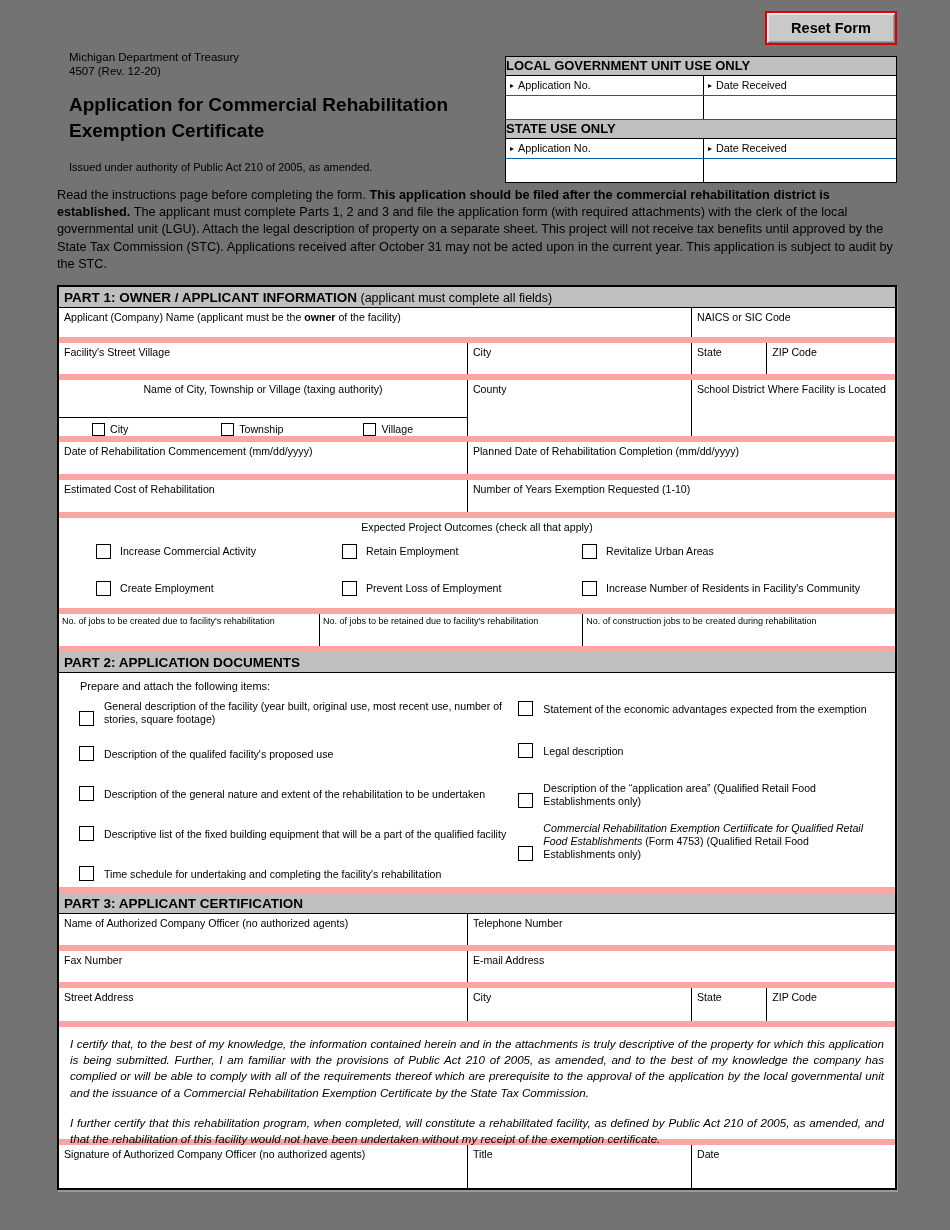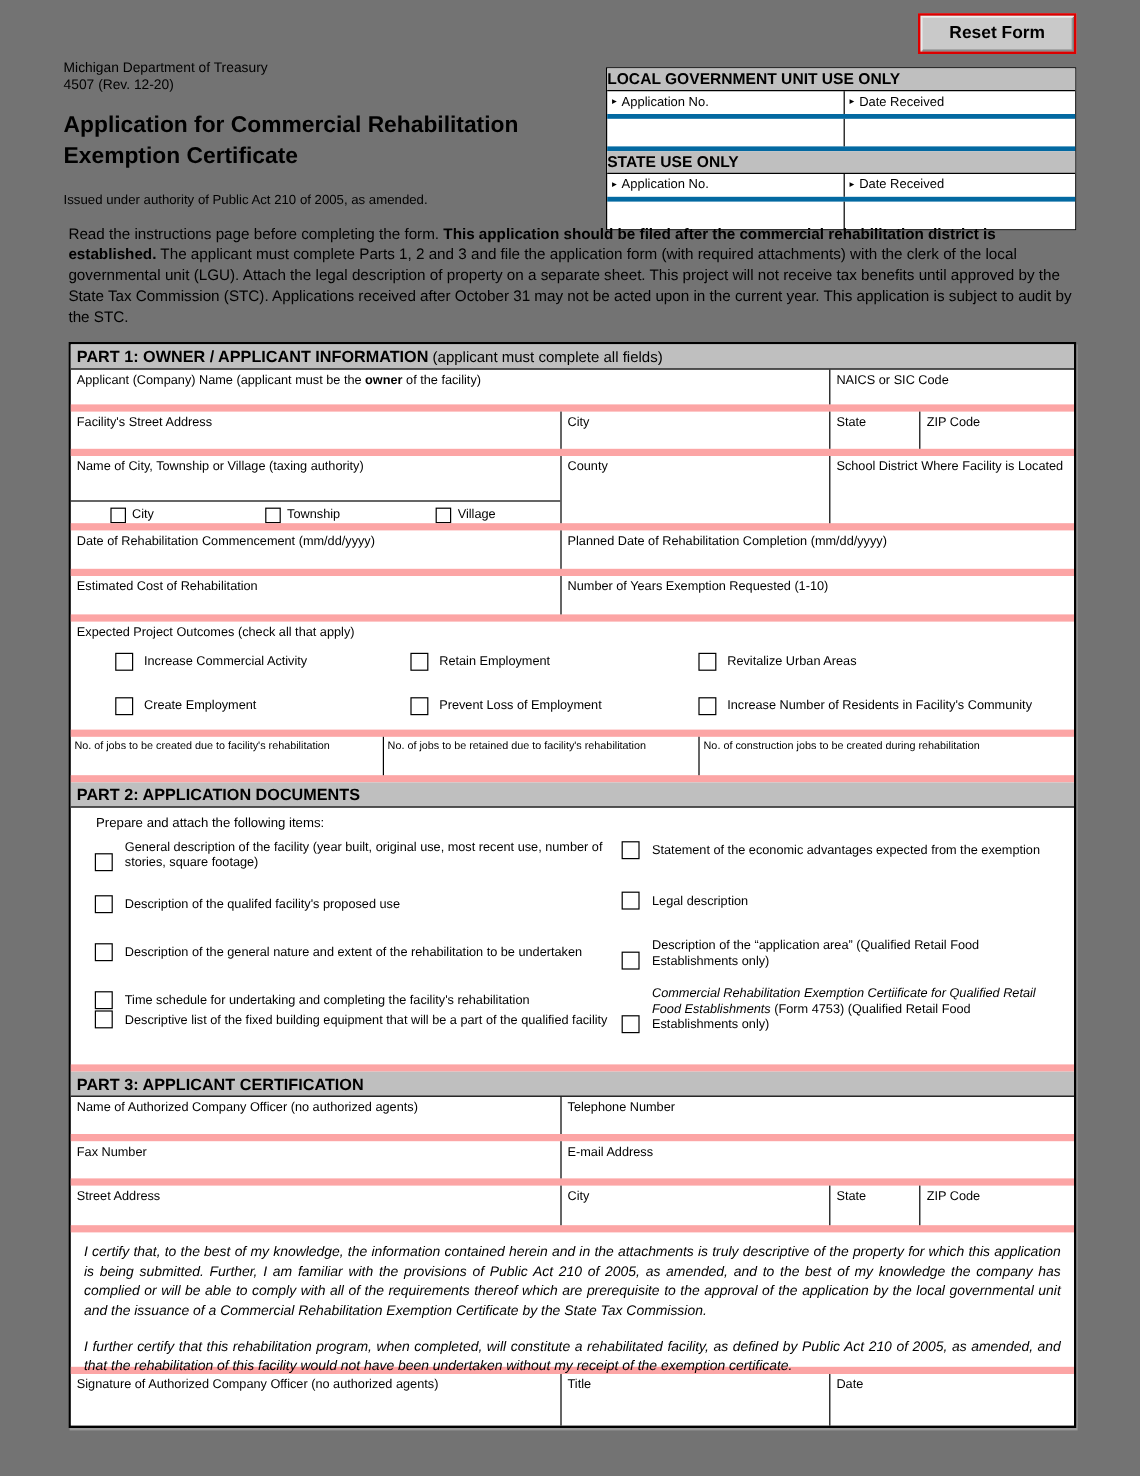--- a/index.html
+++ b/index.html
@@ -7,51 +7,51 @@
   .page { position:relative; width:950px; height:1230px; background:#737373;
           font-family:"Liberation Sans", sans-serif; color:#000; overflow:hidden; }
 
   
   .reset-btn { position:absolute; left:765px; top:11px; width:132px; height:34px;
     background:#c9c9c9; border:2px solid #d e00000; border:2px solid #dd0000;
     box-shadow: inset 1px 1px 0 #f2f2f2, inset -1px -1px 0 #7d7d7d, inset 2px 2px 0 #e0e0e0, inset -2px -2px 0 #9a9a9a;
     font-weight:bold; font-size:14.5px; display:flex; align-items:center; justify-content:center; cursor:pointer; }
 
   
-  .masthead { position:absolute; left:53px; top:51px; }
+  .masthead { position:absolute; left:69px; top:51px; }
   .m-agency, .m-form { font-size:11.5px; line-height:13.5px; }
   .m-title  { font-size:19px; font-weight:bold; line-height:26px; margin-top:14px; width:410px; }
   .m-auth   { font-size:11px; margin-top:17px; }
 
   
   .use-wrap { position:absolute; left:505px; top:56px; width:392px; border:1.5px solid #000; background:#fff; }
   .use-head { background:#bfbfbf; border-bottom:1px solid #000; font-weight:bold; font-size:13px;
               text-align:left; height:19px; line-height:18px; }
-  .use-row  { display:flex; border-bottom:4px solid #0369a1; }
+  .use-row  { display:flex; border-bottom:1px solid #0369a1; }
   .use-row.last { border-bottom:none; }
   .use-cell { flex:0 0 50.5%; font-size:10.8px; padding:3px 4px 2px; height:19px; }
   .use-cell + .use-cell { flex:0 0 49.5%; border-left:1px solid #000; }
   .use-empty .use-cell { height:23px; }
   .arrow { font-size:8px; margin-right:4px; position:relative; top:-1px; }
 
   
   .intro { position:absolute; left:57px; top:187px; width:843px; font-size:12.7px; line-height:17.2px; }
   .b { font-weight:bold; }
 
   
   .form { position:absolute; left:57px; top:285px; width:840px; border:2px solid #000;
           background:#fff; box-shadow:1px 2px 0 #9a9a9a; }
   .ph { background:#bfbfbf; border-bottom:1px solid #000; height:21px; padding:3px 5px; font-size:13.5px; line-height:15px; }
   .ph .ph-b { font-weight:bold; }
   .ph .ph-n { font-weight:normal; font-size:12.5px; }
   .fr { display:flex; border-bottom:6px solid #fca5a5; align-items:stretch; }
   .fr.last { border-bottom:none; }
   .fc { padding:3px 5px; font-size:10.6px; line-height:12.5px; position:relative; overflow:hidden; }
   .fc + .fc { border-left:1px solid #000; }
-  .p0 { padding:0; }
+  .p0 { padding:0;text-align:center; }
 
   .h35{height:35px} .h37{height:37px} .h38{height:38px} .h39{height:39px}
   .h62{height:62px} .h96{height:96px} .h43{height:43px}
 
   .w-a{width:75.6%} .w-naics{width:24.4%}
   .w-street{width:48.8%} .w-city{width:26.8%} .w-state{width:9%} .w-zip{width:15.4%}
   .w-half{width:48.8%} .w-half2{width:51.2%}
   .w-j1{width:31.1%} .w-j2{width:31.5%} .w-j3{width:37.4%}
   .w-sig{width:48.8%} .w-title{width:26.8%} .w-date{width:24.4%}
 
@@ -125,21 +125,21 @@
   <div class="form">
 
     <div class="ph"><span class="ph-b">PART 1: OWNER / APPLICANT INFORMATION</span><span class="ph-n"> (applicant must complete all fields)</span></div>
 
     <div class="fr h35">
       <div class="fc w-a"><span>Applicant (Company) Name (applicant must be the </span><span class="b">owner</span><span> of the facility)</span></div>
       <div class="fc w-naics">NAICS or SIC Code</div>
     </div>
 
     <div class="fr h37">
-      <div class="fc w-street">Facility's Street Address</div>
+      <div class="fc w-street">Facility's Street Village</div>
       <div class="fc w-city">City</div>
       <div class="fc w-state">State</div>
       <div class="fc w-zip">ZIP Code</div>
     </div>
 
     <div class="fr h62">
       <div class="fc w-street p0">
         <div class="tax-top">Name of City, Township or Village (taxing authority)</div>
         <div class="tax-cbs">
           <span class="cb"></span>
@@ -212,27 +212,27 @@
               <span class="txt">General description of the facility (year built, original use, most recent use, number of stories, square footage)</span>
               </div>
             <div class="p2-item" style="margin-bottom:24px">
               <span class="cb"></span>
               <span class="txt">Description of the qualifed facility's proposed use</span>
               </div>
             <div class="p2-item" style="margin-bottom:24px">
               <span class="cb"></span>
               <span class="txt">Description of the general nature and extent of the rehabilitation to be undertaken</span>
               </div>
+            <div class="p2-item" style="margin-bottom:24px">
+              <span class="cb"></span>
+              <span class="txt">Descriptive list of the fixed building equipment that will be a part of the qualified facility</span>
+              </div>
             <div class="p2-item">
               <span class="cb"></span>
               <span class="txt">Time schedule for undertaking and completing the facility's rehabilitation</span>
-              </div>
-            <div class="p2-item" style="margin-bottom:24px">
-              <span class="cb"></span>
-              <span class="txt">Descriptive list of the fixed building equipment that will be a part of the qualified facility</span>
               </div>
           </div>
           <div class="p2-right">
             <div class="p2-item" style="margin-bottom:26px">
               <span class="cb"></span>
               <span class="txt">Statement of the economic advantages expected from the exemption</span>
               </div>
             <div class="p2-item" style="margin-bottom:24px">
               <span class="cb"></span>
               <span class="txt">Legal description</span>

